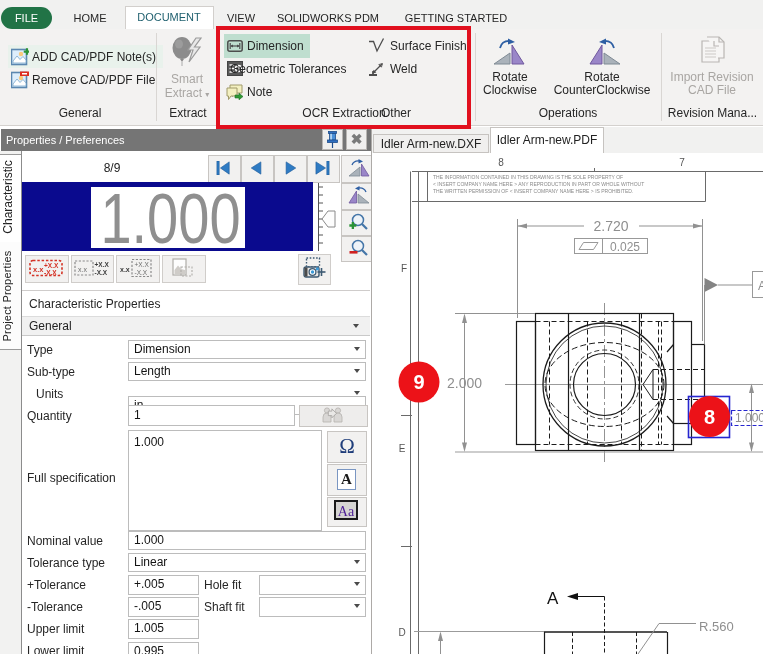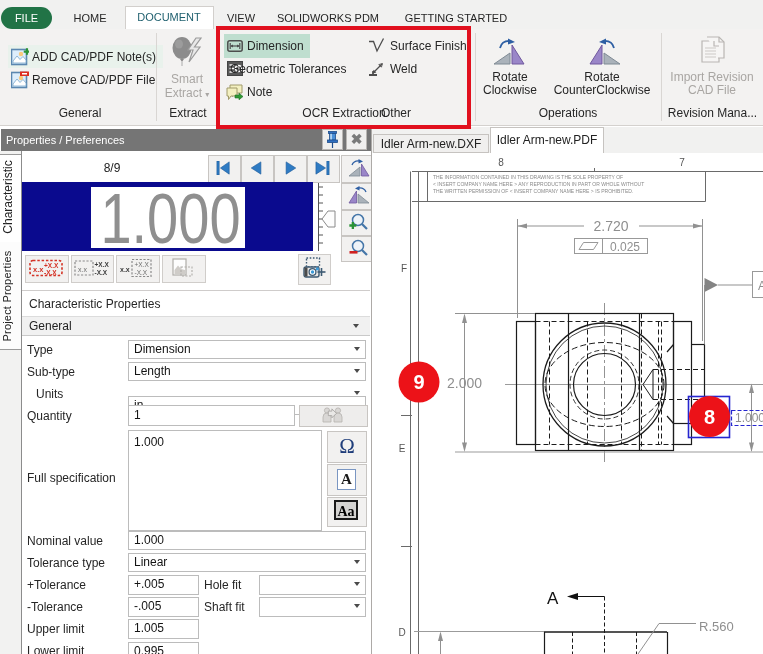--- a/index.html
+++ b/index.html
@@ -281,21 +281,21 @@
 <circle cx="16" cy="3.5" r="2.6" fill="#d9d7d5" stroke="#b5b2af" stroke-width="0.8"></circle>
 <path d="M12 15 v-5 q0 -4 4 -4 q4 0 4 4 v5 Z" fill="#d9d7d5" stroke="#b5b2af" stroke-width="0.8"></path>
 <path d="M7 9 h4 v-2.5 l5 5 l-5 5 v-2.5 h-4 Z" fill="#e9e8e6" stroke="#a5a2a0" stroke-width="0.9" transform="translate(0,-4) scale(0.9)"></path>
 </svg>
 <div class="lbl" style="left:27px;top:471px;">Full specification</div>
 <div class="inp" style="left:128px;top:430px;width:187px;height:95px;line-height:15px;padding-top:4px;">1.000</div>
 <div class="btn" style="left:327px;top:431px;width:38px;height:30px;color:#1f3d7a;font-size:21px;text-align:center;line-height:28px;font-family:'Liberation Serif',serif;">Ω</div>
 <div class="btn" style="left:327px;top:464px;width:38px;height:30px;"></div>
 <div class="abs" style="left:337px;top:469px;width:17px;height:19px;background:#fff;border:1px solid #7a96c2;color:#1a1a1a;font-size:15px;font-weight:bold;text-align:center;line-height:19px;font-family:'Liberation Serif',serif;">A</div>
 <div class="btn" style="left:327px;top:497px;width:38px;height:28px;"></div>
-<div class="abs" style="left:334px;top:500px;width:24px;height:20px;background:#d5d4d2;border:2px solid #1a1a1a;color:#000000;font-size:14px;font-weight:bold;text-align:center;line-height:19px;font-family:'Liberation Serif',serif;box-sizing:border-box;">Aa</div>
+<div class="abs" style="left:334px;top:500px;width:24px;height:20px;background:#d5d4d2;border:2px solid #1a1a1a;color:#4c1d95;font-size:14px;font-weight:normal;text-align:center;line-height:19px;font-family:'Liberation Serif',serif;box-sizing:border-box;">Aa</div>
 <div class="lbl" style="left:27px;top:534px;">Nominal value</div>
 <div class="inp" style="left:128px;top:531px;width:231px;height:17px;">1.000</div>
 <div class="lbl" style="left:27px;top:556px;">Tolerance type</div>
 <div class="inp" style="left:128px;top:553px;width:231px;height:17px;">Linear</div>
 <div class="dda" style="left:354px;top:560px;"></div>
 <div class="lbl" style="left:27px;top:578px;">+Tolerance</div>
 <div class="inp" style="left:128px;top:575px;width:64px;height:18px;">+.005</div>
 <div class="lbl" style="left:204px;top:578px;">Hole fit</div>
 <div class="inp" style="left:259px;top:575px;width:100px;height:18px;"></div>
 <div class="dda" style="left:354px;top:582px;"></div>

